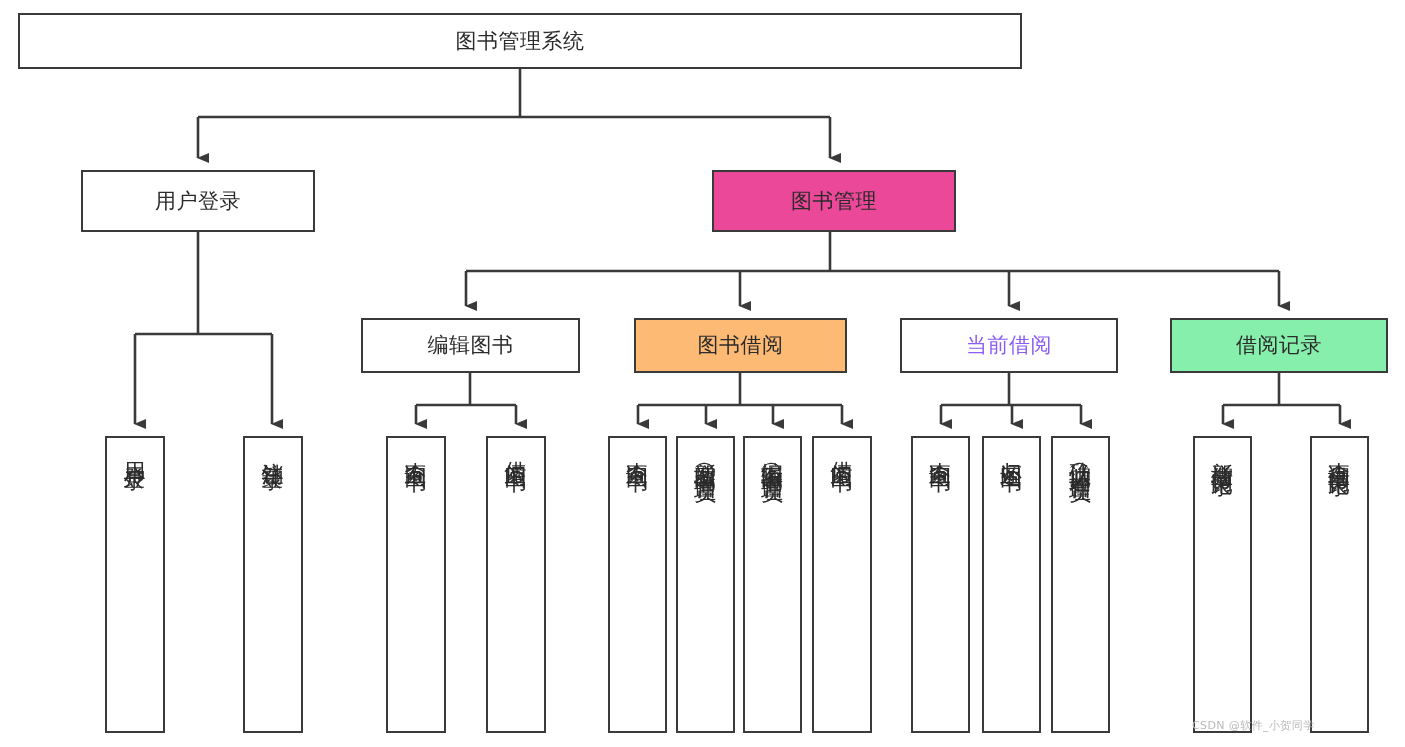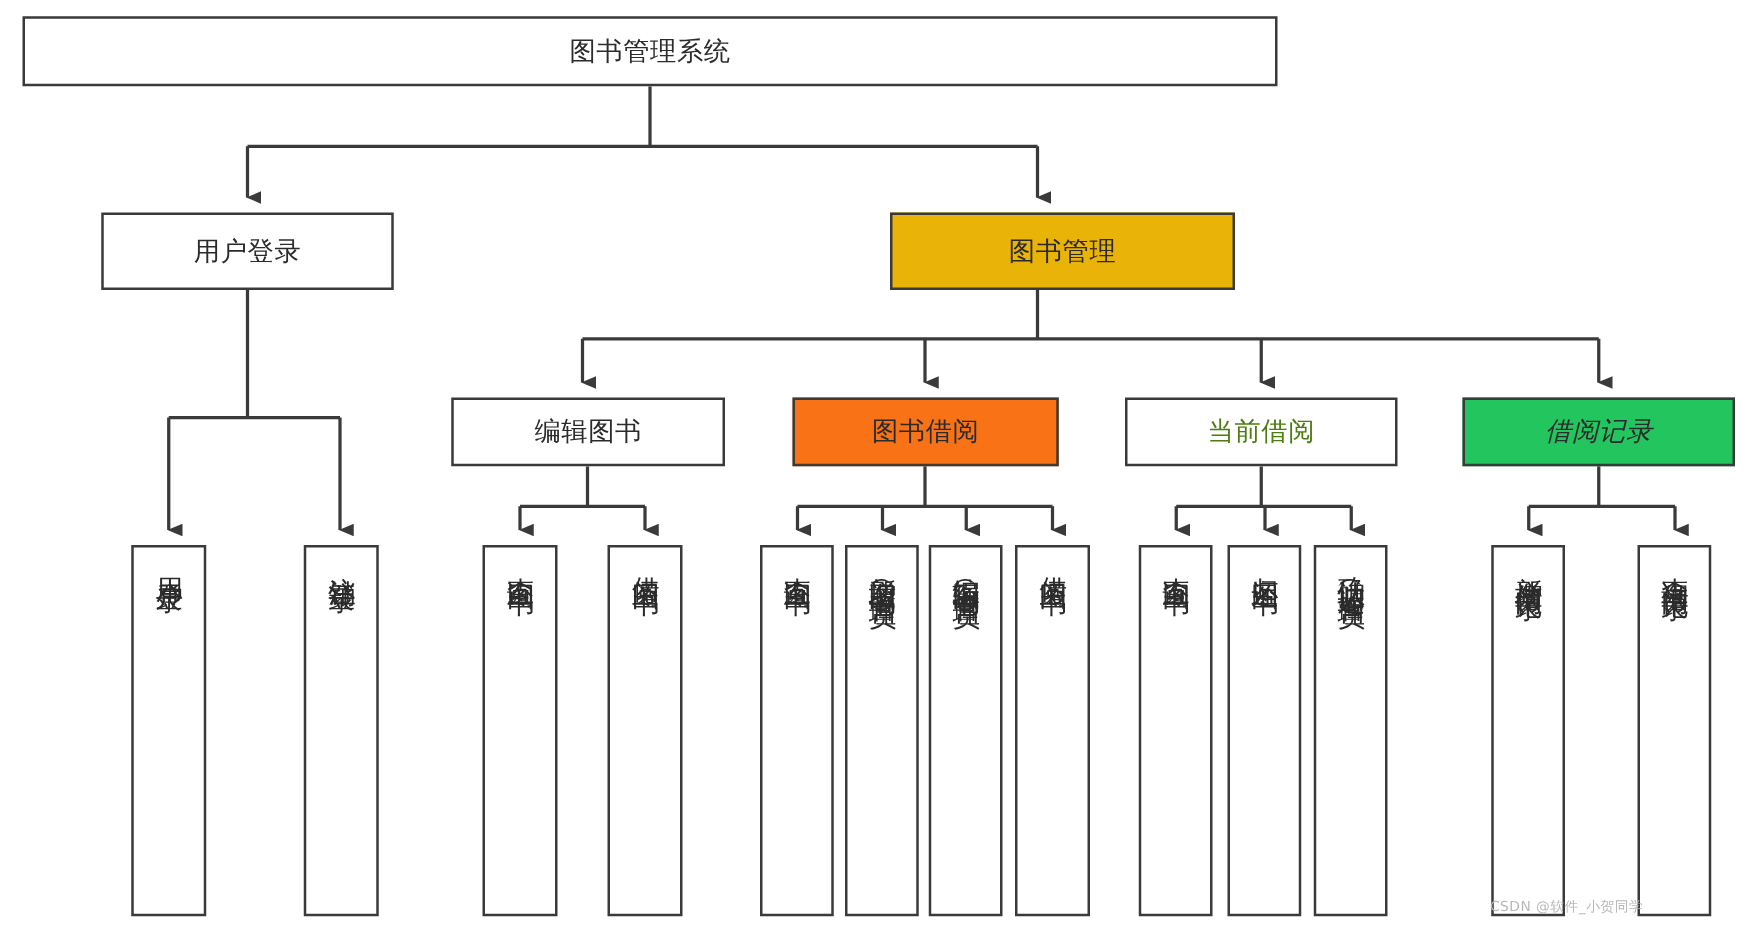--- a/index.html
+++ b/index.html
@@ -112,33 +112,33 @@
         <line x1="1340" y1="405" x2="1340" y2="424" marker-end="url(#arrow)"></line>
       </g>
   </svg>
 
   <div class="node horiz" style="left: 18px; top: 13px; width: 1004px; height: 56px; border-color: rgb(58, 58, 58); background: rgb(255, 255, 255);">
       <span class="label" style="color: rgb(43, 43, 43);">图书管理系统</span>
     </div>
     <div class="node horiz" style="left: 81px; top: 170px; width: 234px; height: 62px; border-color: rgb(58, 58, 58); background: rgb(255, 255, 255);">
       <span class="label" style="color: rgb(43, 43, 43);">用户登录</span>
     </div>
-    <div class="node horiz" style="left: 712px; top: 170px; width: 276px; height: 62px; border-color: rgb(58, 58, 58); background: #eab308;">
+    <div class="node horiz" style="left: 712px; top: 170px; width: 244px; height: 62px; border-color: rgb(58, 58, 58); background: #ec4899;">
       <span class="label" style="color: rgb(43, 43, 43);">图书管理</span>
     </div>
     <div class="node horiz" style="left: 361px; top: 318px; width: 219px; height: 55px; border-color: rgb(58, 58, 58); background: rgb(255, 255, 255);">
       <span class="label" style="color: rgb(43, 43, 43);">编辑图书</span>
     </div>
-    <div class="node horiz" style="left: 634px; top: 318px; width: 213px; height: 55px; border-color: rgb(58, 58, 58); background: #f97316;">
+    <div class="node horiz" style="left: 634px; top: 318px; width: 213px; height: 55px; border-color: rgb(58, 58, 58); background: #fdba74;">
       <span class="label" style="color: rgb(43, 43, 43);">图书借阅</span>
     </div>
     <div class="node horiz" style="left: 900px; top: 318px; width: 218px; height: 55px; border-color: rgb(58, 58, 58); background: rgb(255, 255, 255);">
-      <span class="label" style="color: #4d7c0f;">当前借阅</span>
+      <span class="label" style="color: #8b5cf6;">当前借阅</span>
     </div>
-    <div class="node horiz" style="left: 1170px; top: 318px; width: 218px; height: 55px; border-color: rgb(58, 58, 58); background: #22c55e; font-style: italic;">
+    <div class="node horiz" style="left: 1170px; top: 318px; width: 218px; height: 55px; border-color: rgb(58, 58, 58); background: #86efac;">
       <span class="label" style="color: rgb(43, 43, 43);">借阅记录</span>
     </div>
     <div class="node vert" style="left: 105px; top: 436px; width: 60px; height: 297px; border-color: rgb(58, 58, 58); background: rgb(255, 255, 255);">
       <span class="label" style="color: rgb(43, 43, 43);">用户登录</span>
     </div>
     <div class="node vert" style="left: 243px; top: 436px; width: 60px; height: 297px; border-color: rgb(58, 58, 58); background: rgb(255, 255, 255);">
       <span class="label" style="color: rgb(43, 43, 43);">注销登录</span>
     </div>
     <div class="node vert" style="left: 386px; top: 436px; width: 60px; height: 297px; border-color: rgb(58, 58, 58); background: rgb(255, 255, 255);">
       <span class="label" style="color: rgb(43, 43, 43);">查询图书</span>

